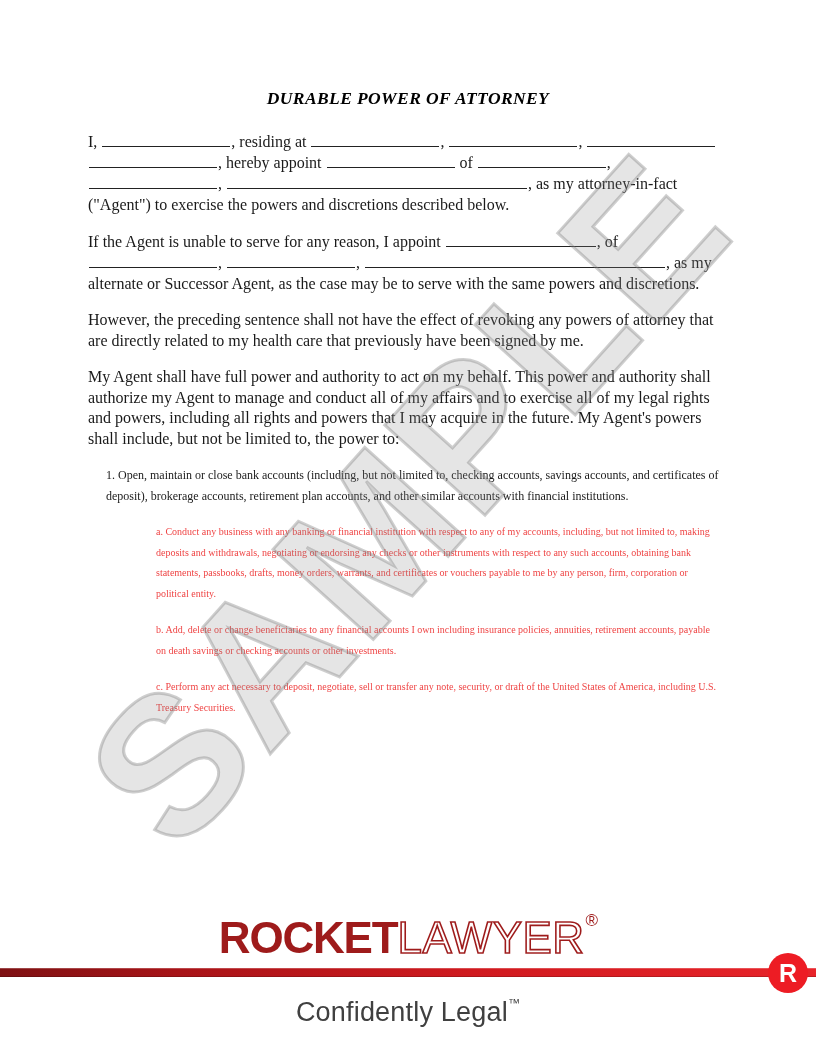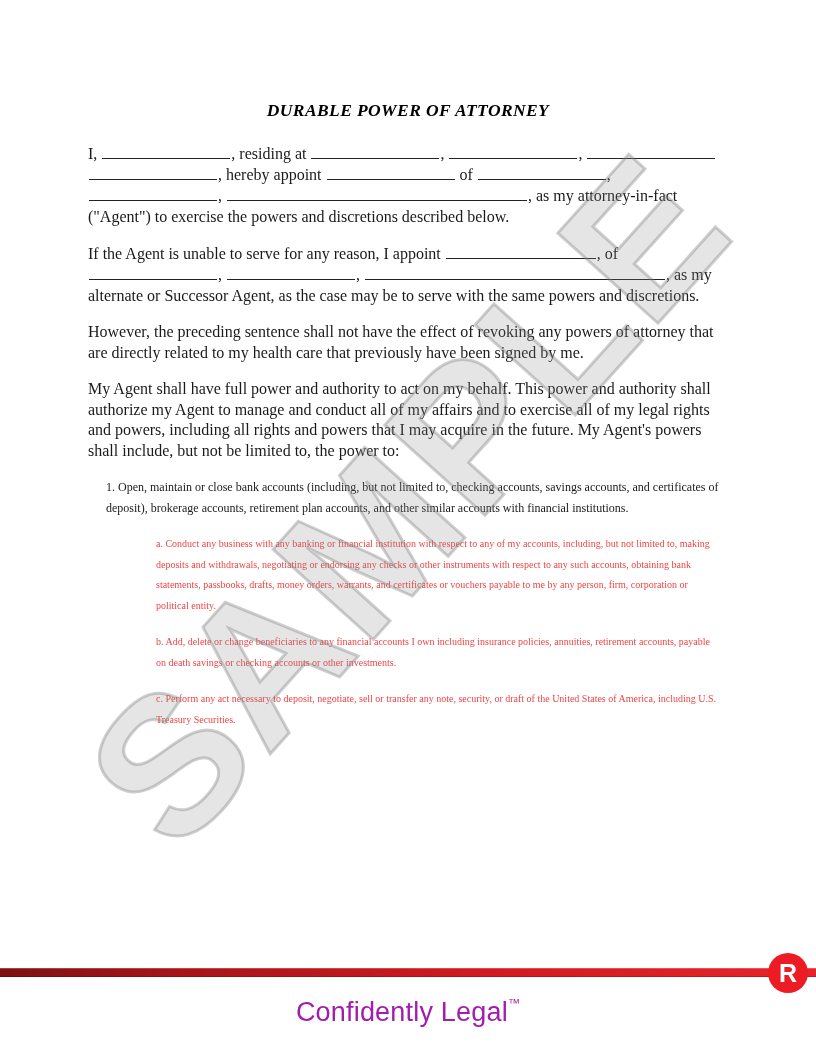--- a/index.html
+++ b/index.html
@@ -55,21 +55,21 @@
     font-weight: 700;
     letter-spacing: 4px;
     white-space: nowrap;
     color: rgba(135,135,135,0.22);
   }
 
   
   .doc {
     position: absolute;
     left: 0;
-    top: 12px;
+    top: 0;
     width: 816px;
     z-index: 2;
   }
 
   .doc-title {
     text-align: center;
     font-size: 17.5px;
     font-weight: bold;
     font-style: italic;
     letter-spacing: 0.4px;
@@ -221,21 +221,21 @@
 
   .tagline {
     position: absolute;
     left: 0;
     top: 92px;
     width: 816px;
     text-align: center;
     font-family: "Liberation Sans", "DejaVu Sans", sans-serif;
     font-size: 27px;
     font-weight: 400;
-    color: #a21caf;
+    color: #404040;
     letter-spacing: 0.2px;
     white-space: nowrap;
   }
 
   .tagline .tm {
     font-size: 12px;
     vertical-align: super;
     position: relative;
     top: -4px;
   }
@@ -274,20 +274,23 @@
 
   <div class="watermark-layer">
     <div class="watermark-fill">SAMPLE</div>
     <div class="watermark-text">SAMPLE</div>
   </div>
 
   <div class="fade-mask"></div>
 
   <div class="footer">
 
+    <div class="logo-row">
+      <span class="logo-rocket">ROCKET</span><span class="logo-lawyer">LAWYER</span><span class="logo-reg">®</span>
+    </div>
 
     <div class="rule-bar"></div>
 
     <div class="r-badge">
       <span>R</span>
     </div>
 
     <div class="tagline"><span>Confidently Legal</span><span class="tm">™</span></div>
 
   </div>

